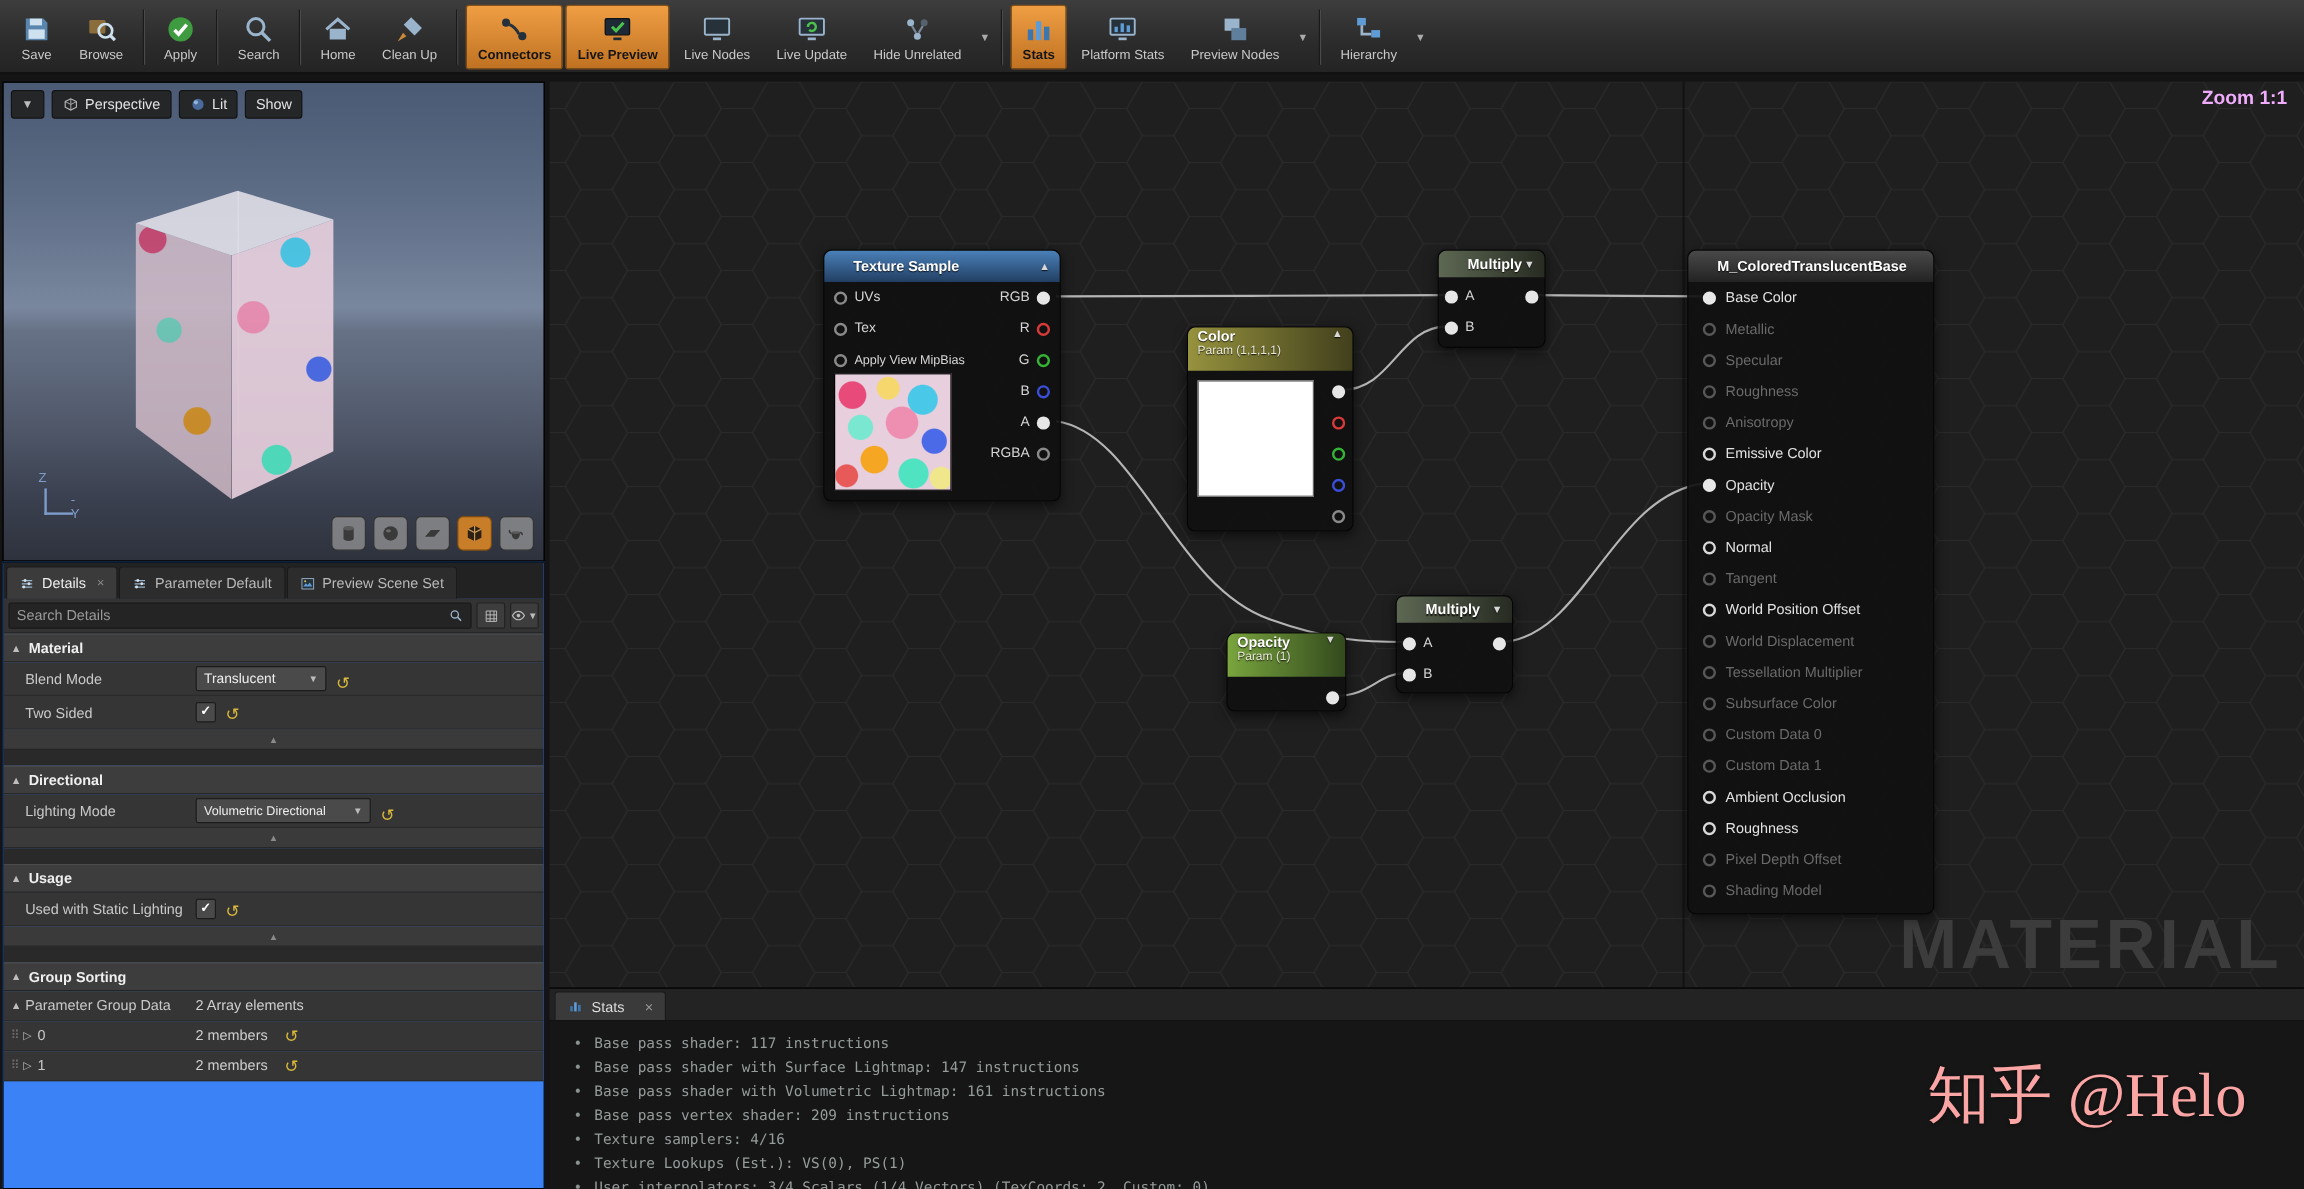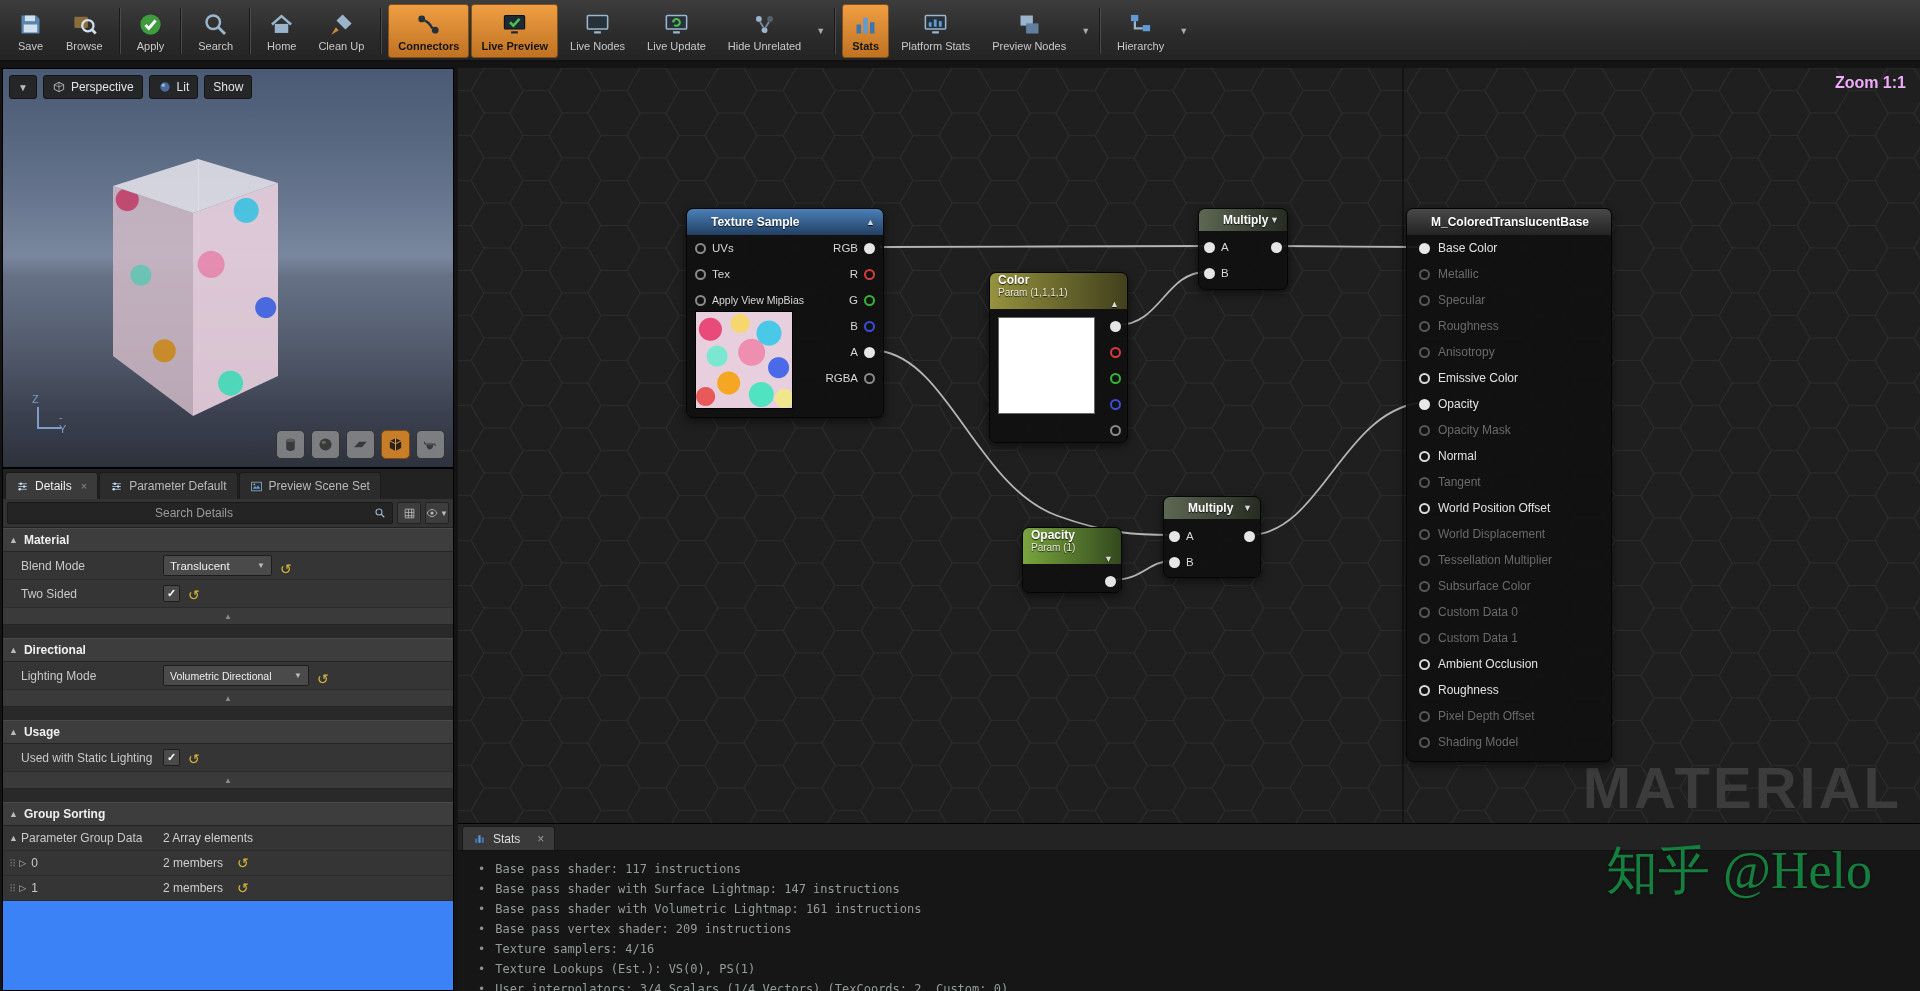--- a/index.html
+++ b/index.html
@@ -61,21 +61,21 @@
   .details{position:absolute;left:2px;top:468px;width:452px;height:523px;background:#3b82f6;
     border:1px solid #000;box-sizing:border-box;overflow:hidden;}
   .dt-tabs{height:30px;background:#222;display:flex;align-items:flex-end;padding-left:2px;}
   .dt-tab{display:flex;align-items:center;gap:6px;height:26px;padding:0 10px;margin-right:1px;
     background:#2c2c2c;color:#b9b9b9;border:1px solid #1a1a1a;border-bottom:none;border-radius:3px 3px 0 0;font-size:12px;}
   .dt-tab[data-active="true"]{background:#3b3b3b;color:#eee;}
   .dt-tab .x{color:#8a8a8a;font-size:11px;margin-left:3px;}
   .dt-search-row{height:28px;display:flex;align-items:center;gap:4px;background:#333;padding:0 4px;border-bottom:1px solid #222;}
   .dt-search{flex:1;height:20px;background:#242424;border:1px solid #191919;border-radius:2px;
     display:flex;align-items:center;padding:0 6px;color:#9a9a9a;}
-  .dt-search .ph{flex:1;text-align:center;}
+  .dt-search .ph{flex:1;}
   .mini-btn{width:22px;height:20px;background:#3d3d3d;border:1px solid #222;border-radius:2px;
     display:flex;align-items:center;justify-content:center;color:#bbb;font-size:11px;gap:2px;}
   .sec-head{height:22px;background:#3d3d3d;border-top:1px solid #4a4a4a;border-bottom:1px solid #242424;
     display:flex;align-items:center;gap:6px;padding-left:6px;color:#efefef;font-weight:bold;font-size:12px;}
   .sec-head .tri{color:#bdbdbd;font-size:9px;}
   .dt-row{height:27px;display:flex;align-items:center;background:#353535;border-bottom:1px solid #2b2b2b;}
   .dt-row .lbl{width:160px;padding-left:18px;color:#c9c9c9;box-sizing:border-box;}
   .dt-row .val{display:flex;align-items:flex-end;gap:8px;}
   .dropdown{height:19px;background:#4a4a4a;border:1px solid #1c1c1c;border-radius:2px;color:#eee;
     display:flex;align-items:center;gap:6px;padding:0 6px;font-size:11.5px;}
@@ -98,21 +98,21 @@
   .grid-v{position:absolute;top:0;bottom:0;width:2px;background:rgba(0,0,0,.35);z-index:1;}
   .zoom-label{position:absolute;right:14px;top:6px;color:#f0abfc;font-weight:bold;font-size:16px;z-index:4;}
   .mat-watermark{position:absolute;right:18px;bottom:2px;color:#3c3c3c;font-size:58px;font-weight:bold;
     letter-spacing:3px;z-index:1;font-family:"Liberation Sans",sans-serif;}
   .wires{position:absolute;inset:0;z-index:2;}
   .gnode{position:absolute;background:rgba(16,16,16,.92);border:1px solid #050505;border-radius:7px;
     box-shadow:0 3px 10px rgba(0,0,0,.55);z-index:3;}
   .gnode-head{display:flex;align-items:center;padding:0 8px;border-radius:6px 6px 0 0;
     color:#fff;text-shadow:0 1px 1px rgba(0,0,0,.8);}
   .head-1l{height:26px;font-size:12px;font-weight:bold;padding-left:24px;}
-  .head-2l{height:36px;flex-direction:column;align-items:flex-start;justify-content:center;}
+  .head-2l{height:36px;flex-direction:row;align-items:flex-start;justify-content:center;}
   .head-2l .t{font-size:12px;font-weight:bold;line-height:14px;}
   .head-2l .s{font-size:10px;font-weight:normal;color:#e8e8d8;line-height:12px;}
   .head-tex{background:linear-gradient(180deg,#4a80b8,#223f63);}
   .head-color{background:linear-gradient(90deg,#96923e,#41401c);width:100%;box-sizing:border-box;}
   .head-mult{background:linear-gradient(90deg,#5d6853,#272b22);}
   .head-opac{background:linear-gradient(90deg,#79a53e,#33491d);width:100%;box-sizing:border-box;}
   .head-out{background:linear-gradient(180deg,#494949,#232323);}
   .coll{margin-left:auto;color:#d8d8d8;font-size:9px;}
   .pin{width:11px;height:11px;border-radius:50%;box-sizing:border-box;border:2px solid #9a9a9a;flex:0 0 auto;}
   .pin[data-color="white"]{border-color:#e6e6e6;}
@@ -138,21 +138,21 @@
   .stats{position:absolute;left:458px;top:823px;width:1462px;height:168px;background:#161616;border-top:1px solid #000;}
   .st-tabbar{height:26px;background:#232323;display:flex;align-items:flex-end;padding-left:4px;border-bottom:1px solid #111;}
   .st-tab{display:flex;align-items:center;gap:7px;height:23px;padding:0 10px;background:#3a3a3a;
     border:1px solid #1a1a1a;border-bottom:none;border-radius:3px 3px 0 0;color:#ddd;font-size:12px;}
   .st-tab .x{color:#9a9a9a;margin-left:10px;}
   .st-body{padding:8px 0 0 20px;overflow:hidden;height:134px;}
   .stat-line{height:20px;display:flex;align-items:center;gap:10px;color:#959c9c;
     font-family:"DejaVu Sans Mono",monospace;font-size:12px;white-space:nowrap;}
   .stat-line .bullet{color:#8a9191;}
 
-  .zhihu{position:absolute;right:48px;top:836px;z-index:10;color:#15803d;font-size:52px;
+  .zhihu{position:absolute;right:48px;top:878px;z-index:10;color:#fca5a5;font-size:52px;
     font-family:"Liberation Serif",serif;text-shadow:0 1px 3px rgba(0,0,0,.4);margin-left:44px;}
   .hidden-syms{position:absolute;width:0;height:0;overflow:hidden;}
 </style>
 </head>
 <body>
 
 <svg class="hidden-syms" aria-hidden="true">
   <defs>
     <symbol id="sym-save" viewBox="0 0 24 24">
         <path d="M4 4h13l3 3v13H4z" fill="#5a86ad"></path>

